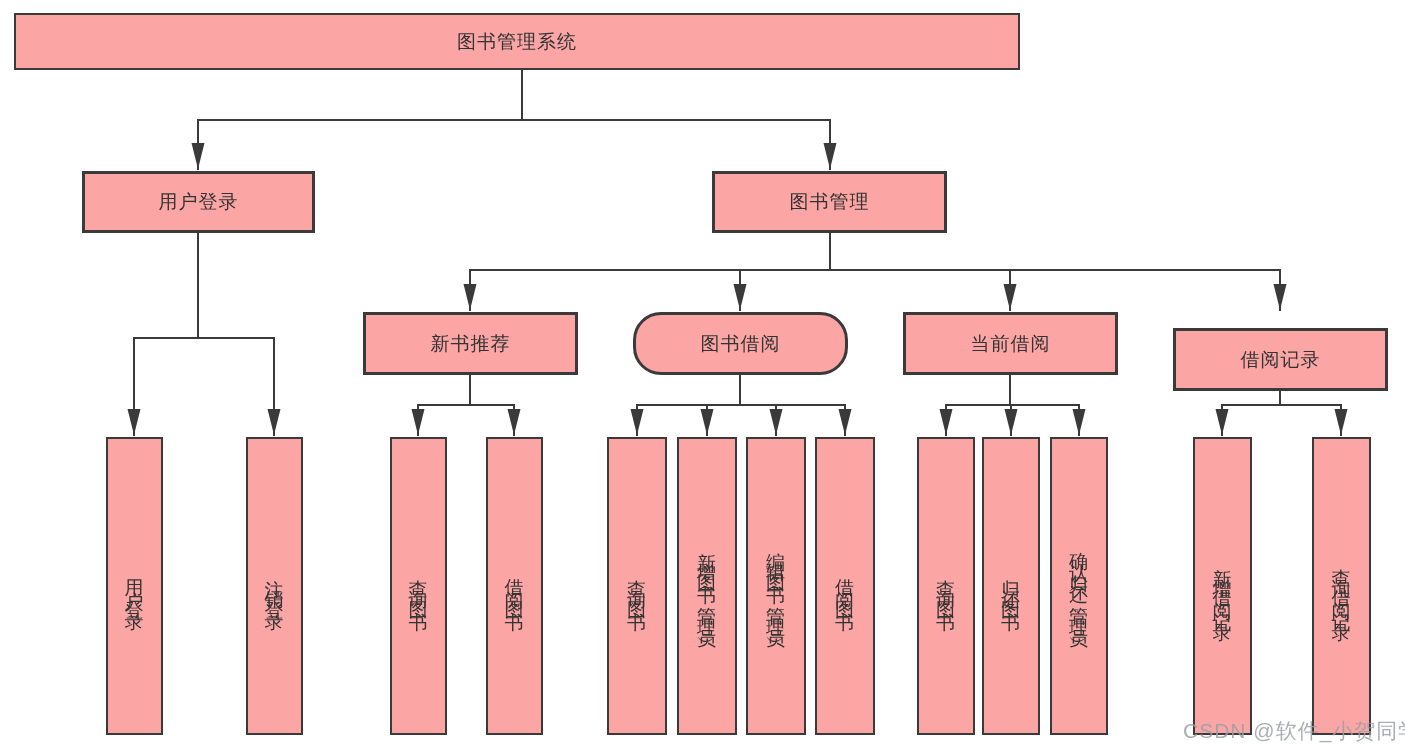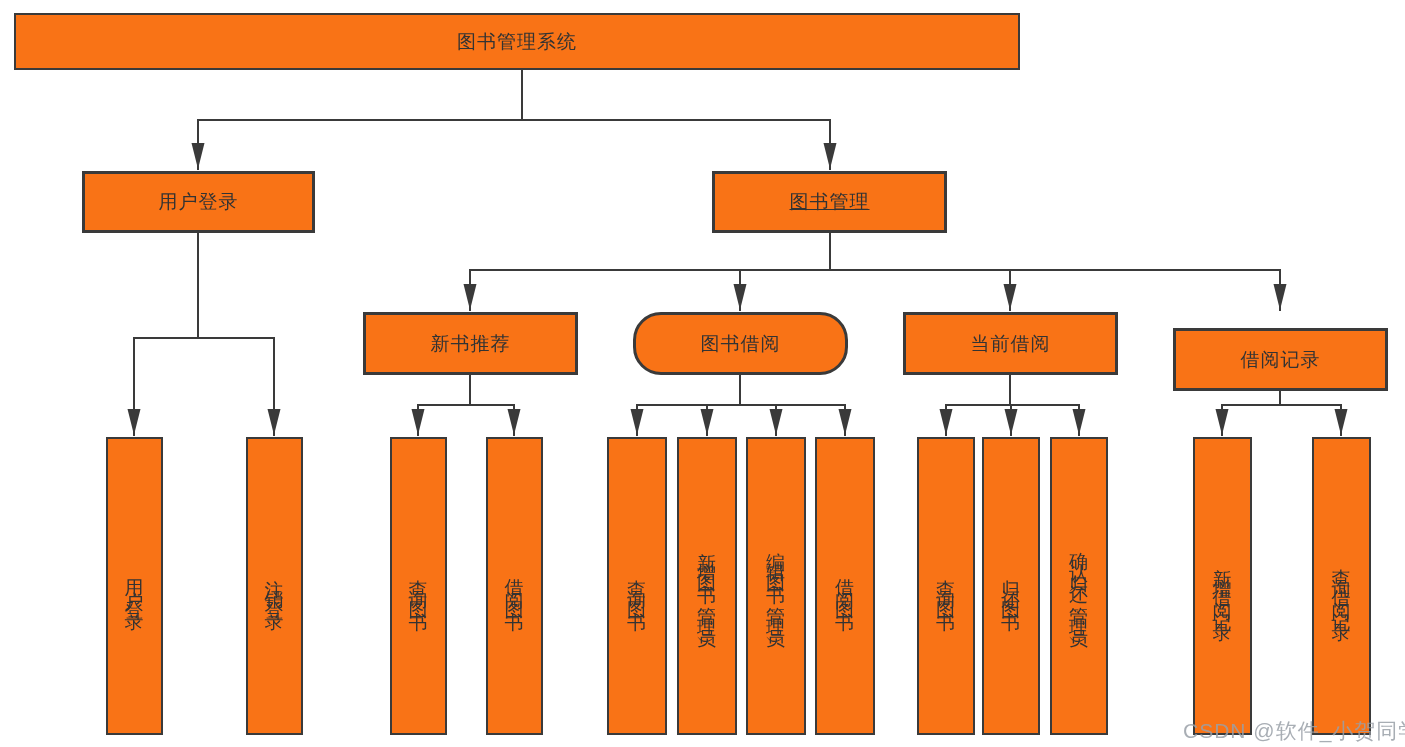--- a/index.html
+++ b/index.html
@@ -12,21 +12,21 @@
     overflow: hidden;
   }
   #connectors {
     position: absolute;
     left: 0; top: 0;
     width: 1405px; height: 747px;
   }
   .box {
     position: absolute;
     box-sizing: border-box;
-    background: #f97316;
+    background: #fca5a5;
     border: 3px solid #3a3a3a;
     display: flex;
     align-items: center;
     justify-content: center;
     color: #333333;
     font-size: 19px;
     letter-spacing: 1px;
   }
   .box.root { border-width: 2px; }
   .box.leaf { border-width: 2px; }
@@ -105,21 +105,21 @@
     </g>
   </svg>
 
   <div class="box root" style="left:14px; top:13px; width:1006px; height:57px;">
     <span>图书管理系统</span>
   </div>
 
   <div class="box" style="left:82px; top:171px; width:233px; height:62px;">
     <span>用户登录</span>
   </div>
-  <div class="box" style="left:712px; top:171px; width:235px; height:62px;text-decoration:underline;">
+  <div class="box" style="left:712px; top:171px; width:235px; height:62px;">
     <span>图书管理</span>
   </div>
 
   <div class="box" style="left:363px; top:312px; width:215px; height:63px;">
     <span>新书推荐</span>
   </div>
   <div class="box" style="left:633px; top:312px; width:215px; height:63px;border-radius:28px;">
     <span>图书借阅</span>
   </div>
   <div class="box" style="left:903px; top:312px; width:215px; height:63px;align-items:center;">

